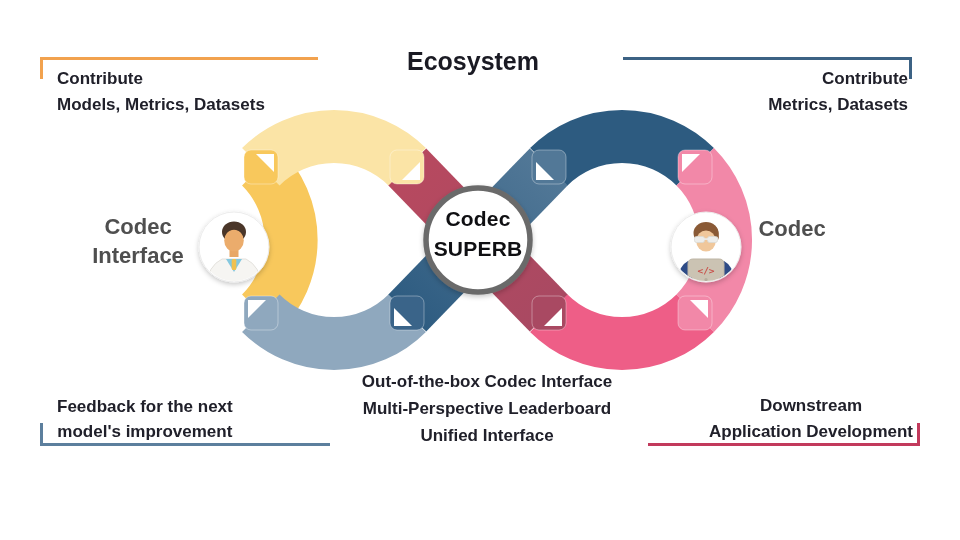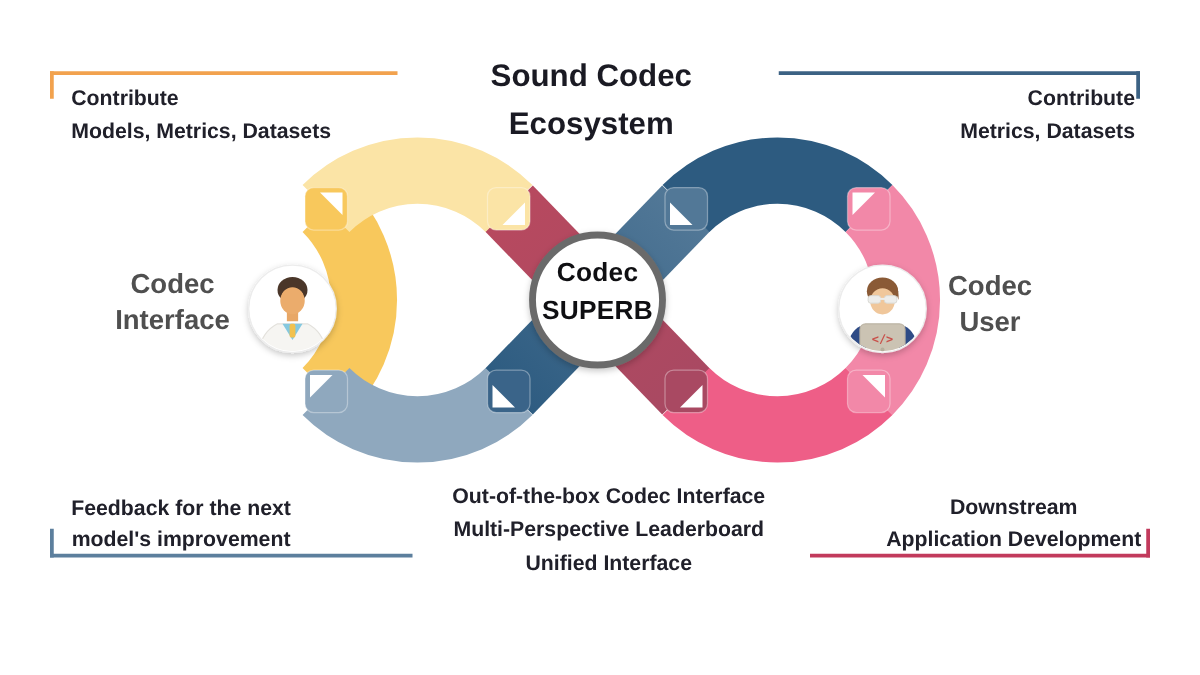--- a/index.html
+++ b/index.html
@@ -11,21 +11,21 @@
   svg{position:absolute;left:0;top:0;}
   .title{
     left:273px;top:42px;width:400px;text-align:center;
     font-size:25px;font-weight:700;line-height:38px;color:#1A1A23;
   }
   .note{font-size:17px;font-weight:700;color:#20202A;line-height:26px;text-align:center;}
   .note-tl{left:57px;top:66px;text-align:left;}
   .note-tr{right:52px;top:66px;text-align:right;}
   .note-bl{left:57px;top:394px;line-height:25px;}
   .note-br{right:47px;top:393px;text-align:center;}
-  .note-bc{left:287px;top:383px;width:400px;text-align:center;line-height:27px;}
+  .note-bc{left:287px;top:368px;width:400px;text-align:center;line-height:27px;}
   .hline{height:3px;}
   .vtick{width:3px;}
   .actor-label{
     width:200px;text-align:center;font-size:22px;font-weight:700;
     line-height:29px;color:#4F4F4F;
   }
   .actor-dev{left:38px;top:212px;}
   .actor-user{left:692px;top:214px;}
   .badge-text{
     left:418px;top:204px;width:120px;text-align:center;
@@ -135,36 +135,34 @@
         <rect x="707.5" y="236.5" width="10" height="6" rx="2" fill="#EDEDEB" stroke="#D9D9D4" stroke-width="0.8"></rect>
         <rect x="704" y="238.3" width="4" height="1.6" fill="#EDEDEB"></rect>
         <rect x="688" y="259" width="36" height="27" rx="4.5" fill="#CBC3B3" stroke="#BDB5A5" stroke-width="1"></rect>
         <text x="706" y="274" text-anchor="middle" font-family="DejaVu Sans Mono, monospace" font-size="9.5" font-weight="bold" fill="#C9504A">&lt;/&gt;</text>
         <circle cx="706" cy="279.5" r="1.6" fill="#B5AD9C"></circle>
       </g>
     </g>
   </svg>
 
   <div class="abs title">
-    <div>Sound Codec</div>
     <div>Ecosystem</div>
   </div>
 
   <div class="abs badge-text">
     <div>Codec</div>
     <div>SUPERB</div>
   </div>
 
   <div class="abs actor-label actor-dev">
     <div>Codec</div>
     <div>Interface</div>
   </div>
   <div class="abs actor-label actor-user">
     <div>Codec</div>
-    <div>User</div>
   </div>
 
   <div class="abs hline" style="left: 40px; top: 57px; width: 278px; background-color: rgb(242, 162, 78);"></div>
   <div class="abs vtick" style="left: 40px; top: 57px; height: 22px; background-color: rgb(242, 162, 78);"></div>
 
   <div class="abs hline" style="left: 623px; top: 57px; width: 289px; background-color: rgb(60, 98, 132);"></div>
   <div class="abs vtick" style="left: 909px; top: 57px; height: 22px; background-color: rgb(60, 98, 132);"></div>
 
   <div class="abs hline" style="left: 40px; top: 443px; width: 290px; background-color: rgb(92, 127, 157);"></div>
   <div class="abs vtick" style="left: 40px; top: 423px; height: 23px; background-color: rgb(92, 127, 157);"></div>

